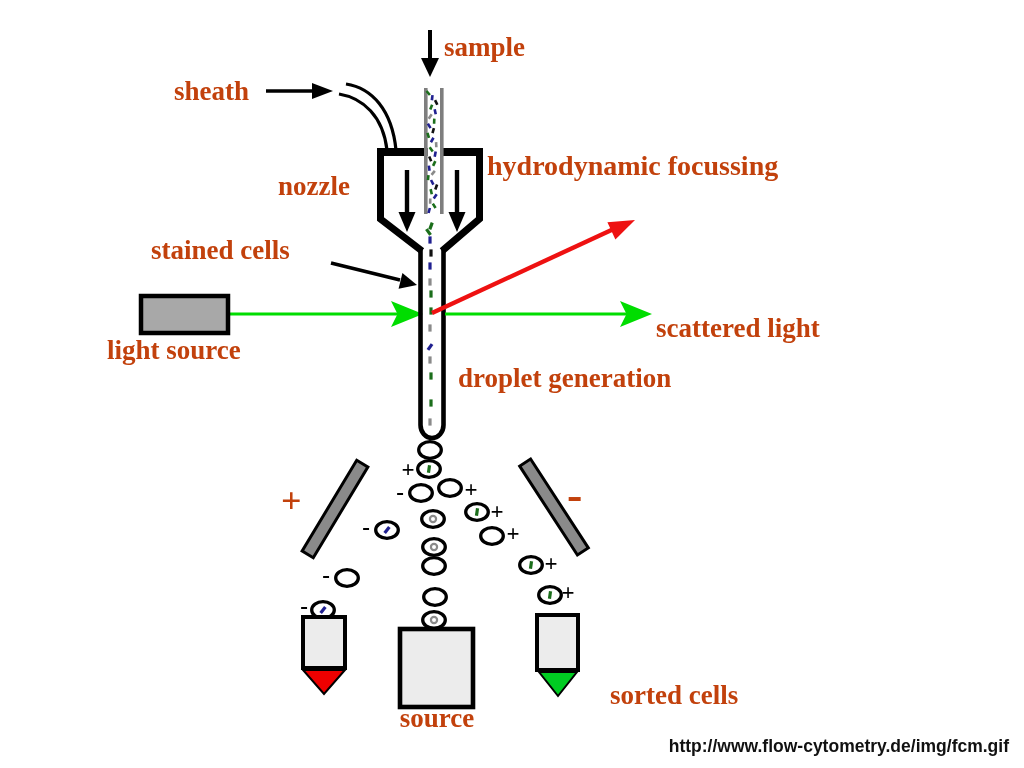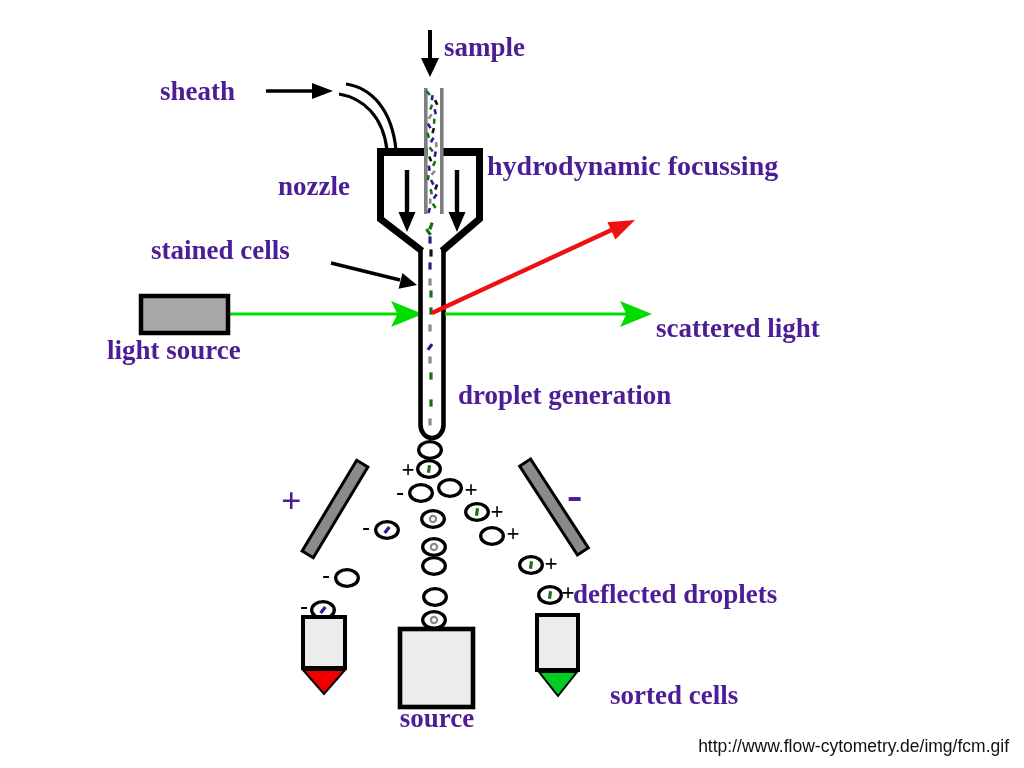--- a/index.html
+++ b/index.html
@@ -1,36 +1,36 @@
 <!DOCTYPE html>
 <html style="--c-laser_green: #00dd00; --c-fluorescence_red: #ee1111; --c-plate_gray: #8a8a8a; --c-light_source_gray: #a8a8a8; --c-vessel_gray: #ececec; --c-waste_marker_red: #ee0000; --c-sorted_marker_green: #00cc22; --c-cell_green: #1b6e1b; --c-cell_blue: #202090; --c-cell_gray: #8a8a8a;"><head>
 <meta charset="utf-8">
 <style>
   html,body{margin:0;padding:0;background:#fff;}
   .stage{position:relative;width:1024px;height:768px;background:#ffffff;overflow:hidden;
          font-family:"Liberation Serif",serif;}
   svg{position:absolute;left:0;top:0;}
-  .lbl{position:absolute;font-weight:bold;color:#4c1d95;white-space:nowrap;
+  .lbl{position:absolute;font-weight:bold;color:#c2410c;white-space:nowrap;
        font-size:27px;line-height:1.05;letter-spacing:0px;}
   #lbl-sample{left:444px;top:33px;}
-  #lbl-sheath{left:160px;top:77px;}
+  #lbl-sheath{left:174px;top:77px;}
   #lbl-nozzle{left:278px;top:172px;}
   #lbl-hydro{left:487px;top:151px;font-size:28px;}
   #lbl-stained{left:151px;top:236px;}
   #lbl-fluor{left:637px;top:206px;}
   #lbl-scatter{left:656px;top:314px;}
   #lbl-light{left:107px;top:336px;}
-  #lbl-dropgen{left:458px;top:381px;}
+  #lbl-dropgen{left:458px;top:364px;}
   #lbl-deflected{left:573px;top:580px;}
   #lbl-sorted{left:568px;top:681px;margin-left:42px;}
   #lbl-waste{left:395px;top:704px;width:84px;text-align:center;}
   #lbl-plate-plus{left:281px;top:483px;font-size:36px;}
   #lbl-plate-minus{left:567px;top:471px;font-size:46px;}
   #lbl-url{position:absolute;right:15px;top:736px;font-family:"Liberation Sans",sans-serif;
-           font-weight:normal;font-size:17.5px;color:#111;}
+           font-weight:bold;font-size:17.5px;color:#111;}
   .plate{fill:var(--c-plate_gray);stroke:#000;stroke-width:3;}
   .vessel{fill:var(--c-vessel_gray);stroke:#000;}
   .laser{stroke:var(--c-laser_green);}
   .laser-fill{fill:var(--c-laser_green);}
   .fluor{stroke:var(--c-fluorescence_red);}
   .fluor-fill{fill:var(--c-fluorescence_red);}
   .blk{stroke:#000;fill:none;}
   .blkfill{fill:#000;stroke:none;}
 </style>
 </head>
@@ -231,19 +231,18 @@
   </svg>
 
   <div class="lbl" id="lbl-sample">sample</div>
   <div class="lbl" id="lbl-sheath">sheath</div>
   <div class="lbl" id="lbl-nozzle">nozzle</div>
   <div class="lbl" id="lbl-stained">stained cells</div>
   <div class="lbl" id="lbl-hydro">hydrodynamic focussing</div>
   <div class="lbl" id="lbl-scatter">scattered light</div>
   <div class="lbl" id="lbl-light">light source</div>
   <div class="lbl" id="lbl-dropgen">droplet generation</div>
-  <div class="lbl" id="lbl-deflected">deflected droplets</div>
   <div class="lbl" id="lbl-sorted">sorted cells</div>
   <div class="lbl" id="lbl-waste">source</div>
   <div class="lbl" id="lbl-plate-plus">+</div>
   <div class="lbl" id="lbl-plate-minus">-</div>
   <div id="lbl-url">http://www.flow-cytometry.de/img/fcm.gif</div>
 </div>
 
 </body></html>

